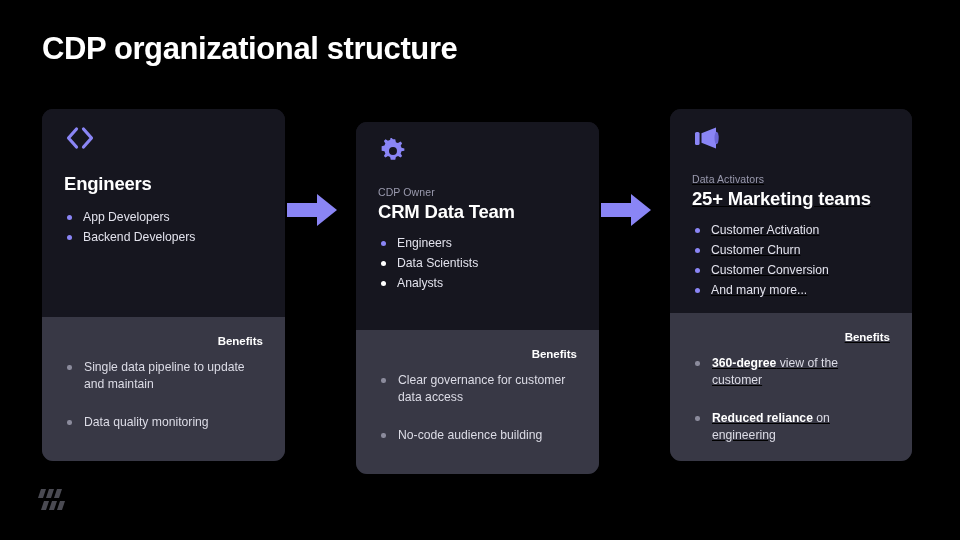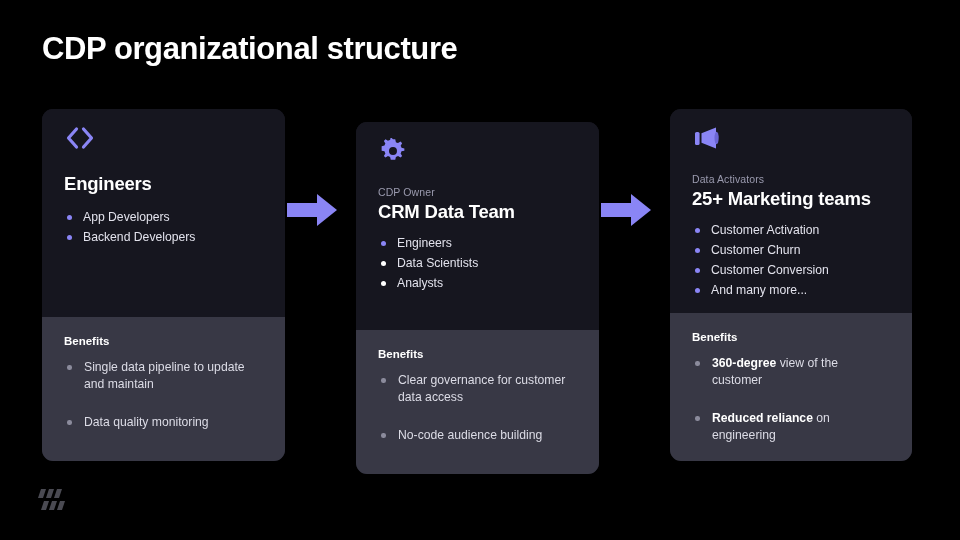--- a/index.html
+++ b/index.html
@@ -42,21 +42,21 @@
   }
   .card-bottom {
     background:#383845;
     flex:1 1 auto;
     padding:18px 22px 16px 22px;
   }
 
   
   #card-engineers { left:42px;  top:109px; width:243px; height:352px; }
   #card-crm       { left:356px; top:109px; width:243px; height:352px;margin-top:13px; }
-  #card-marketing { left:670px; top:109px; width:242px; height:352px; }
+  #card-marketing { left:670px; top:109px; width:242px; height:352px;text-decoration:underline; }
 
   #card-engineers .card-top { height:208px; }
   #card-crm       .card-top { height:208px; }
   #card-marketing .card-top { height:204px; }
 
   
   .card-icon {
     display:block;
     margin-bottom:22px;
     height:26px;
@@ -97,20 +97,21 @@
     background:#8a85f5;
   }
   ul.role-list li.white-dot .dot { background:#ffffff; }
 
   
   .benefits-heading {
     font-size:11.5px;
     font-weight:bold;
     color:#ffffff;
     margin-bottom:12px;
+    text-align:right;
   }
   ul.benefit-list { list-style:none; }
   ul.benefit-list li {
     position:relative;
     padding-left:20px;
     font-size:12.2px;
     line-height:16.5px;
     color:#dcdce6;
     margin-bottom:22px;
   }

